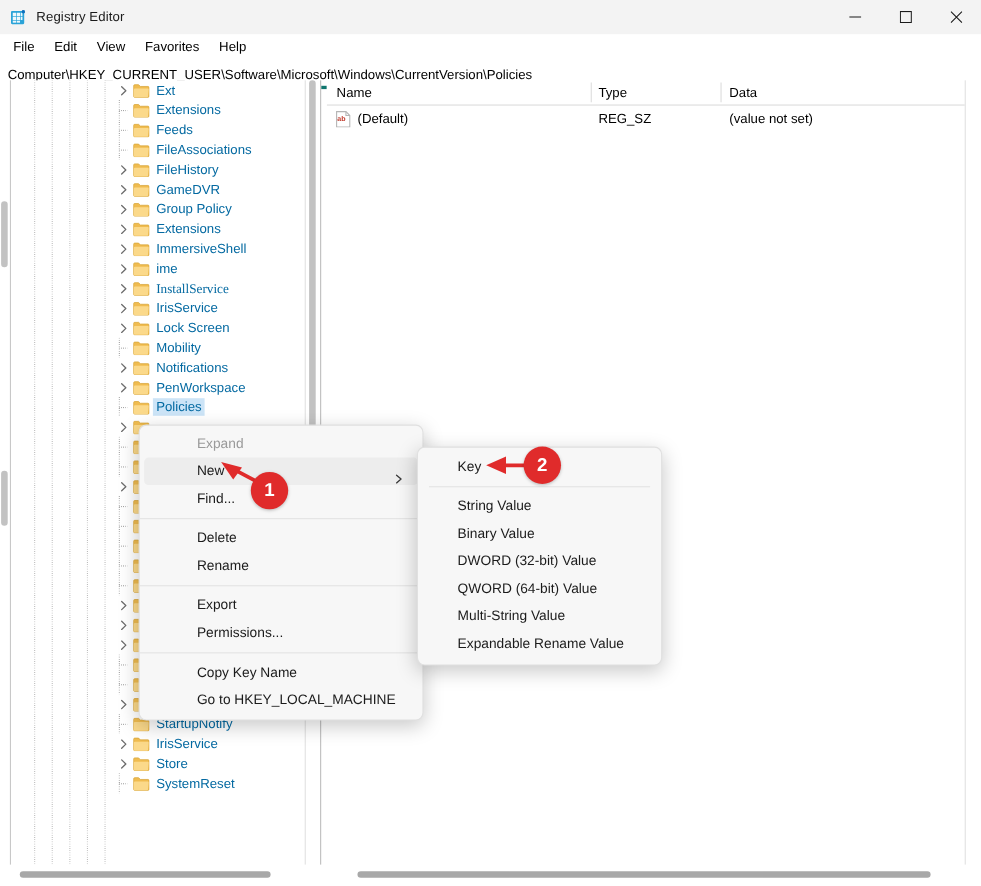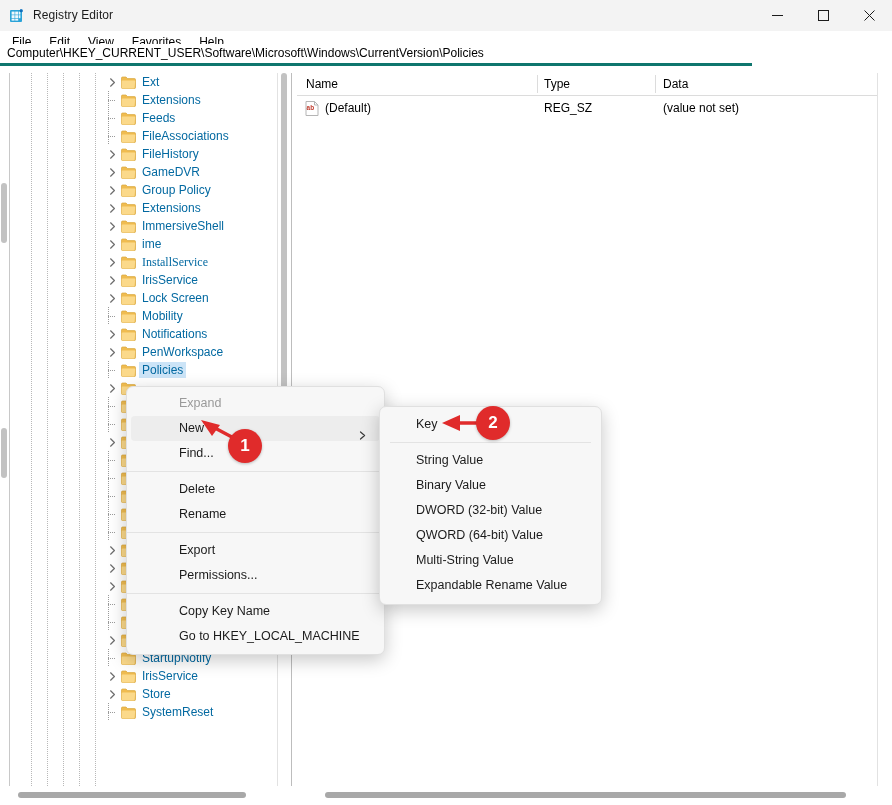--- a/index.html
+++ b/index.html
@@ -67,21 +67,21 @@
     padding: 2px 9px;
     font-size: 12px;
     color: #000000;
     line-height: 16px;
   }
   .menu-item:first-child { margin-left: 3px; }
 
   
   .addressbar {
     position: absolute;
-    left: 0; top: 44px;
+    left: 0; top: 59px;
     width: 752px; height: 19px;
     background: #ffffff;
     border-bottom: 3px solid #0f766e;
   }
   .address-text {
     position: absolute;
     left: 7px; top: 2px;
     font-size: 12px;
     color: #000000;
     white-space: nowrap;

